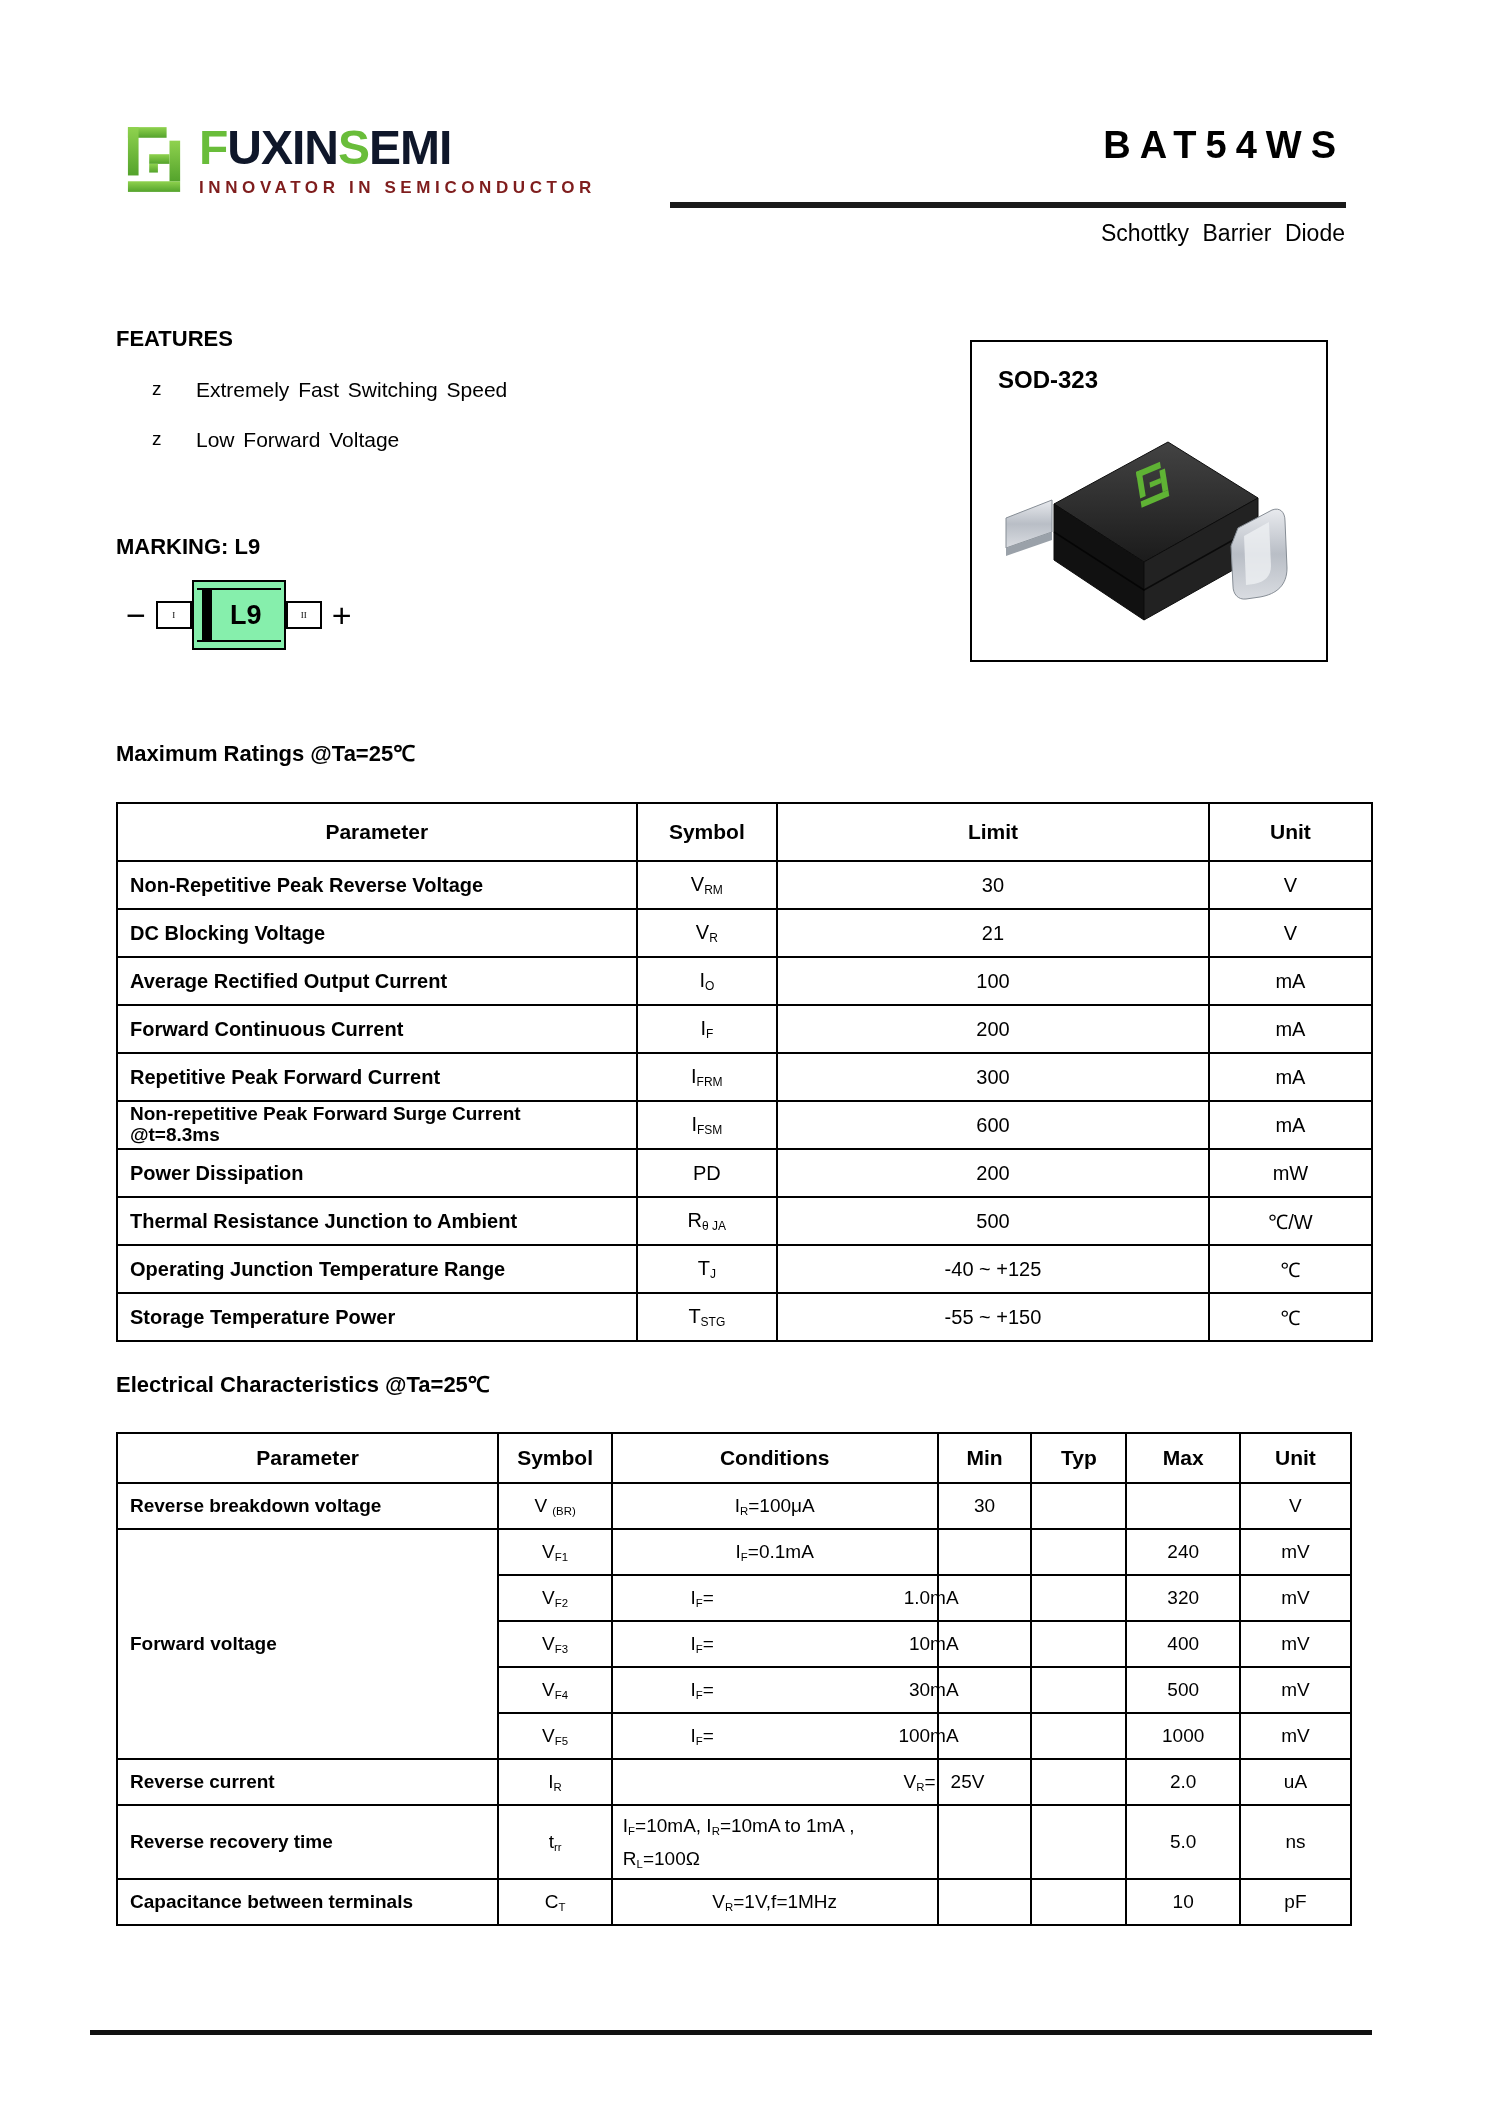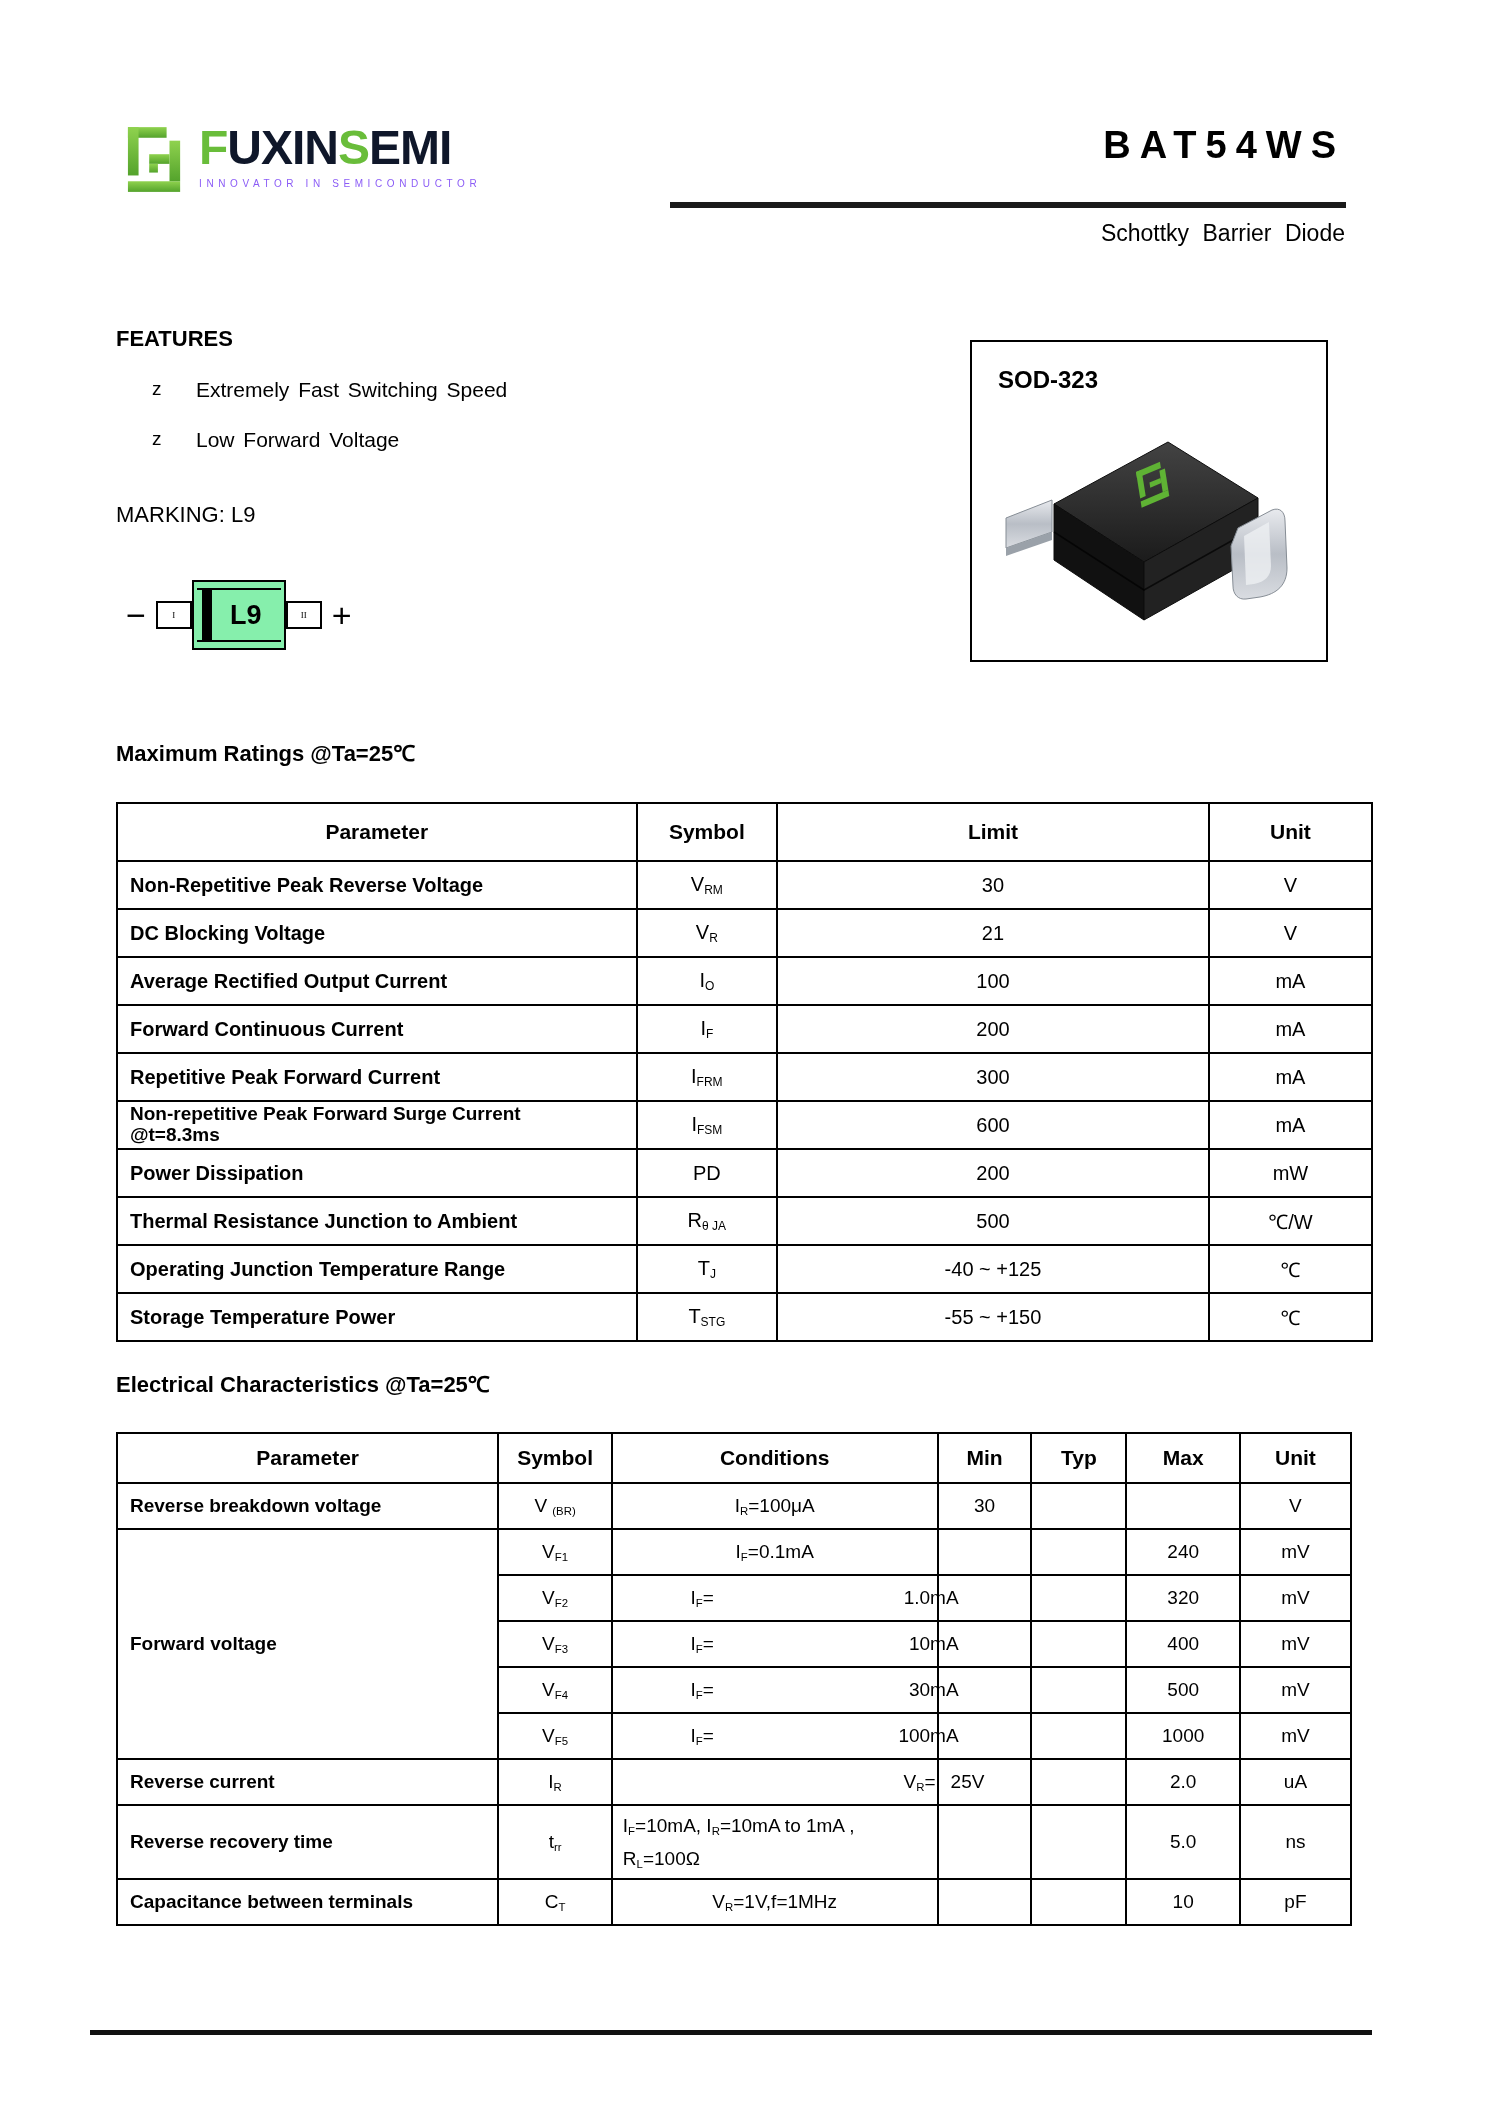--- a/index.html
+++ b/index.html
@@ -5,40 +5,40 @@
   html,body{margin:0;padding:0;background:#ffffff;}
   .page{position:relative;width:1488px;height:2105px;background:#fff;
         font-family:"Liberation Sans",sans-serif;color:#000;overflow:hidden;}
 
   
   .logo{position:absolute;left:126px;top:124px;display:flex;align-items:flex-start;}
   .logo-text{margin-left:15px;}
   .logo-word{font-size:48px;font-weight:bold;letter-spacing:-1px;line-height:1.0;white-space:nowrap;}
   .logo-word .green{color:#69bd3a;}
   .logo-word .dark{color:#0f172a;}
-  .logo-tagline{font-size:10px;font-weight:normal;letter-spacing:4.6px;margin-top:6px;color:#8b5cf6;white-space:nowrap;}
+  .logo-tagline{font-size:17px;font-weight:bold;letter-spacing:4.6px;margin-top:6px;color:#7f1d1d;white-space:nowrap;}
   .part-number{position:absolute;right:143px;top:124px;font-size:38px;font-weight:bold;letter-spacing:9px;white-space:nowrap;}
   .header-line{position:absolute;left:670px;top:202px;width:676px;height:6px;background:#1a1a1a;}
   .subtitle{position:absolute;right:143px;top:220px;font-size:23px;word-spacing:7px;}
 
   
   .features{position:absolute;left:116px;top:326px;}
   .features-title{font-size:22px;font-weight:bold;}
   .feature-item{display:flex;margin-top:26px;}
   .feature-bullet{font-size:19px;width:44px;padding-left:36px;}
   .feature-text{font-size:21px;word-spacing:3px;}
 
   
   .package-box{position:absolute;left:970px;top:340px;width:358px;height:322px;
                border:2.5px solid #000;box-sizing:border-box;}
   .package-label{position:absolute;left:26px;top:24px;font-size:24px;font-weight:bold;}
   .package-art{position:absolute;left:16px;top:58px;}
 
   
-  .marking-title{position:absolute;left:116px;top:502px;font-size:22px;font-weight:normal;}
+  .marking-title{position:absolute;left:116px;top:534px;font-size:22px;font-weight:bold;}
   .mark-diagram{position:absolute;left:126px;top:580px;display:flex;align-items:center;}
   .mk-minus{font-size:34px;font-weight:300;margin-right:10px;line-height:1;}
   .mk-lead{width:36px;height:28px;border:2px solid #000;box-sizing:border-box;
            display:flex;align-items:center;justify-content:center;}
   .mk-pin{font-size:9px;font-family:"Liberation Serif",serif;}
   .mk-body{width:94px;height:70px;border:2.5px solid #000;box-sizing:border-box;position:relative;
            display:flex;align-items:center;justify-content:center;background:#86efac;}
   .mk-inner{position:absolute;left:3px;right:3px;top:6px;bottom:6px;
             border-top:2px solid #000;border-bottom:2px solid #000;}
   .mk-band{position:absolute;left:8px;top:7px;bottom:7px;width:10px;background:#000;}

